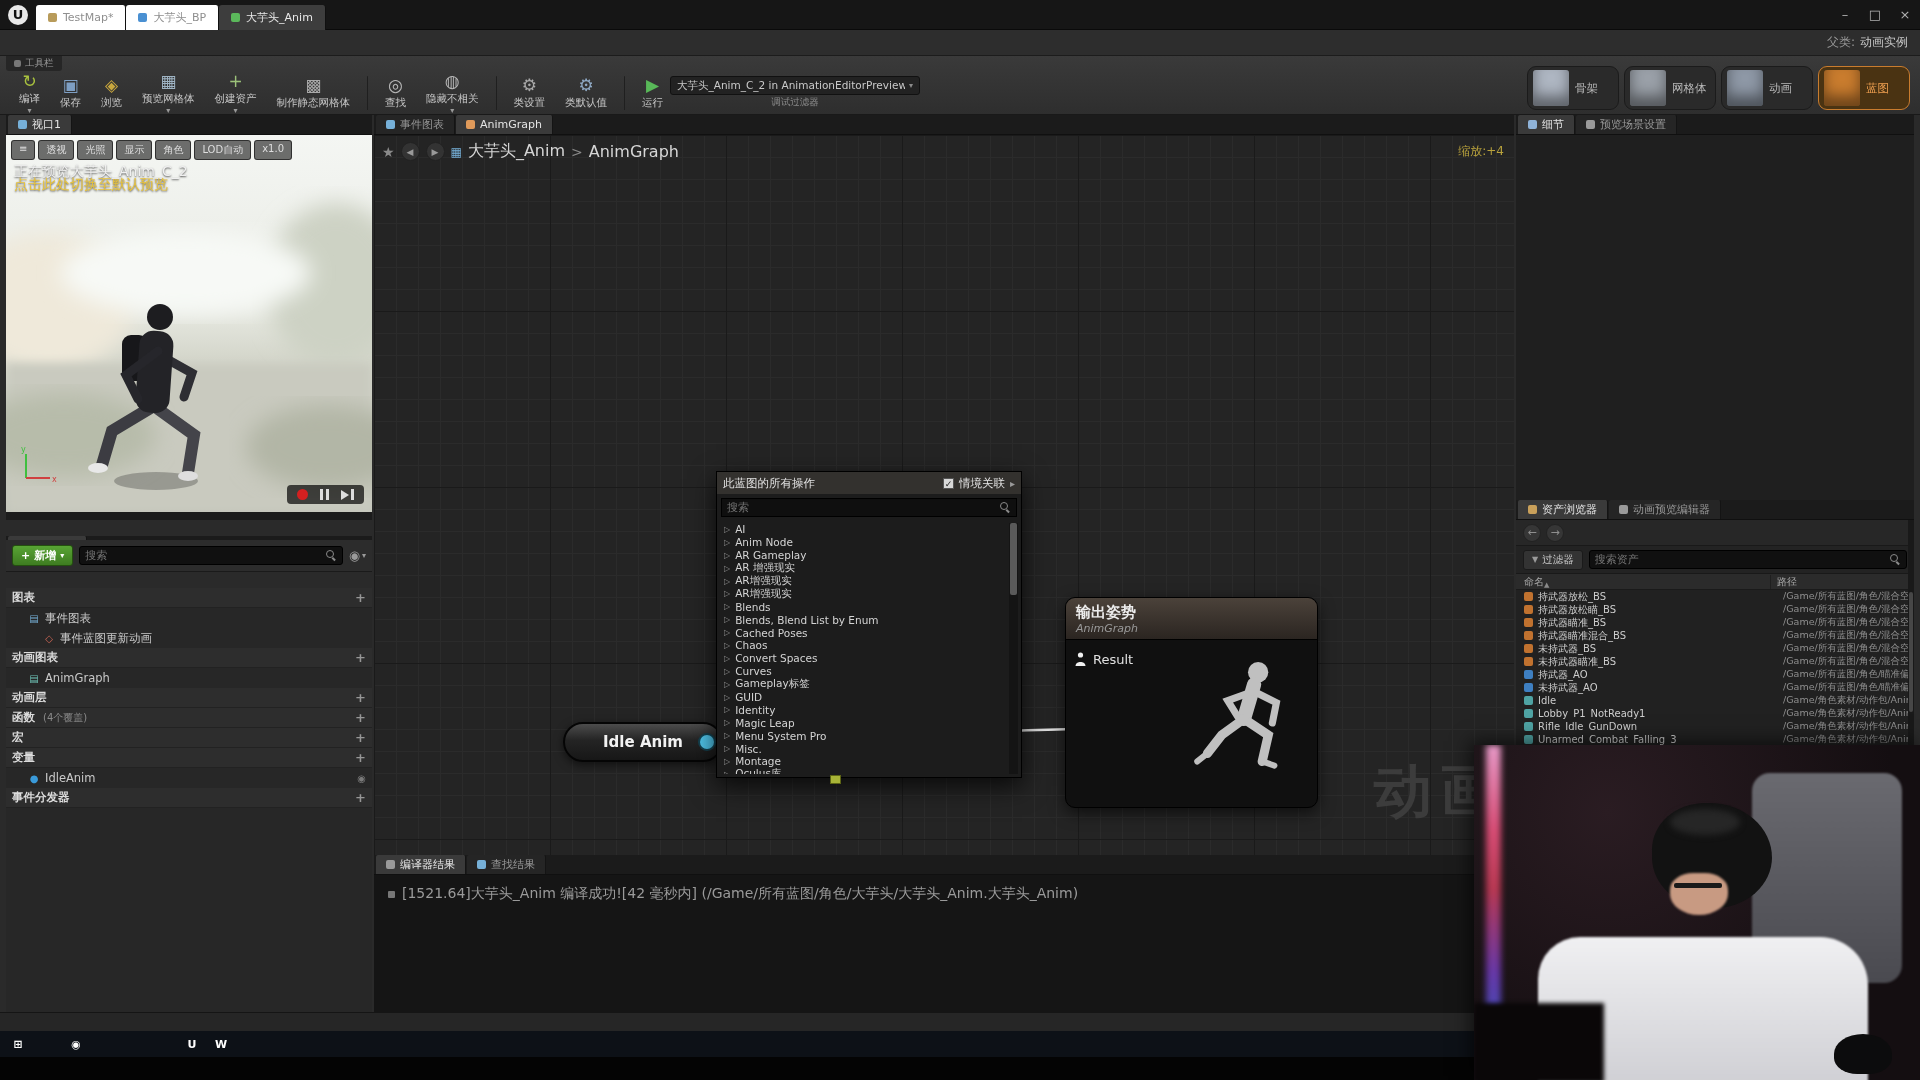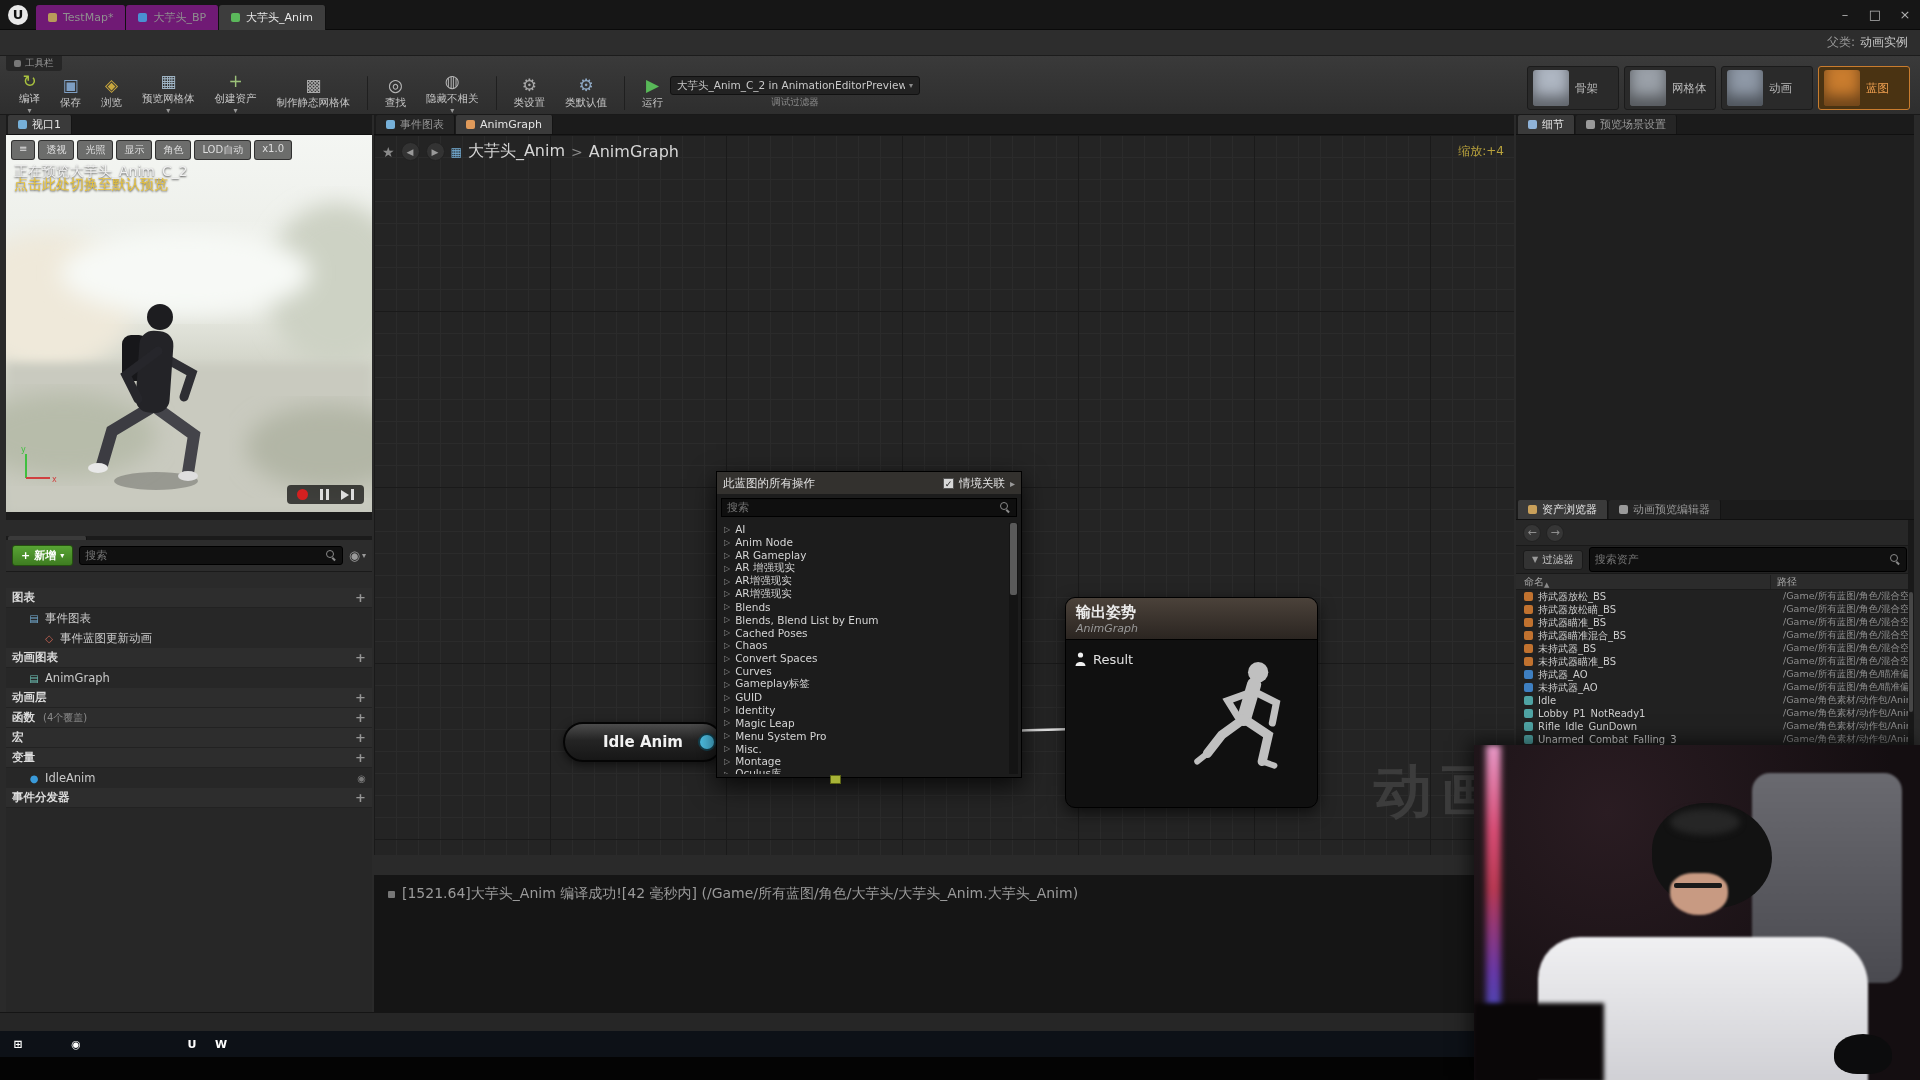--- a/index.html
+++ b/index.html
@@ -4,21 +4,21 @@
 <style>
   *{box-sizing:border-box;margin:0;padding:0}
   html,body{width:1920px;height:1080px;background:#000;font-family:"DejaVu Sans","Liberation Sans",sans-serif;overflow:hidden}
   #screen{position:relative;width:1920px;height:1080px;background:#2a2a2a;overflow:hidden}
   .abs{position:absolute}
 
   
   .titlebar{left:0;top:0;width:1920px;height:30px;background:#161616;display:flex;align-items:center;border-bottom:1px solid #0a0a0a}
   .ue-logo{width:20px;height:20px;margin:0 8px;border-radius:50%;background:#e8e8e8;color:#111;font-weight:bold;font-size:13px;display:flex;align-items:center;justify-content:center}
   .win-tabs{display:flex;height:30px;align-items:flex-end}
-  .win-tab{height:25px;display:flex;align-items:center;gap:6px;padding:0 12px;background:#701a75;color:#8f8f8f;font-size:11px;border-right:1px solid #101010;border-radius:3px 3px 0 0}
+  .win-tab{height:25px;display:flex;align-items:center;gap:6px;padding:0 12px;background:#ffffff;color:#8f8f8f;font-size:11px;border-right:1px solid #101010;border-radius:3px 3px 0 0}
   .win-tab.active{background:#3d3d3d;color:#e8e8e8}
   .tab-ico{width:9px;height:9px;border-radius:2px;background:#666;flex:none}
   .win-ctrls{margin-left:auto;display:flex}
   .win-ctrls span{width:30px;height:30px;display:flex;align-items:center;justify-content:center;color:#b0b0b0;font-size:13px}
 
   
   .menubar{left:0;top:30px;width:1920px;height:26px;background:#2d2d2d;display:flex;align-items:center;border-bottom:1px solid #1c1c1c}
   .menu-item{padding:0 11px;font-size:12px;color:#c8c8c8;height:26px;display:flex;align-items:center}
   .menu-right{margin-left:auto;padding-right:12px;font-size:12px;color:#9a9a9a;display:flex;gap:5px}
 
@@ -29,21 +29,21 @@
   .tb-btn{display:flex;flex-direction:column;align-items:center;justify-content:center;gap:2px;padding:2px 9px;height:42px;color:#c6c6c6;font-size:10.5px;border-radius:3px}
   .tb-btn .g{font-size:17px;line-height:18px}
   .tb-btn .dd-arrow{display:none;font-size:8px;color:#9a9a9a;margin-top:-2px}
   .tb-btn.dd .dd-arrow{display:block}
   .tb-btn.sep{width:1px;padding:0;margin:0 6px;height:34px;background:#1f1f1f}
   .dbg-wrap{display:flex;flex-direction:column;align-items:center;margin-left:10px;gap:1px}
   .dbg-select{width:250px;height:19px;background:#222;border:1px solid #111;border-radius:3px;color:#c9c9c9;font-size:10.5px;display:flex;align-items:center;padding:0 6px;gap:4px}
   .dbg-select .cap{margin-left:auto;color:#8a8a8a;font-size:8px}
   .dbg-filter{font-size:9.5px;color:#8a8a8a}
   .modes{position:absolute;right:10px;top:10px;display:flex;gap:5px}
-  .mode{width:92px;height:44px;display:flex;align-items:center;gap:6px;padding:18px 5px;background:#2a2a2a;border:1px solid #1b1b1b;border-radius:3px;color:#b8b8b8;font-size:11.5px}
+  .mode{width:92px;height:44px;display:flex;align-items:center;gap:6px;padding:18px 5px;background:#2a2a2a;border:1px solid #1b1b1b;border-radius:9px;color:#b8b8b8;font-size:11.5px}
   .mode .thumb{width:36px;height:36px;border-radius:3px;background:#888;flex:none;box-shadow:inset 0 -10px 14px rgba(0,0,0,.45)}
   .mode.active{background:#4a3312;border-color:#c97c2e;color:#f0a050}
 
   
   .tabstrip{background:#1b1b1b;display:flex;align-items:flex-end;padding-left:2px;border-bottom:1px solid #101010}
   .ptab{height:19px;padding:0 10px;font-size:11px;color:#969696;background:#252525;display:flex;align-items:center;gap:5px;border-right:1px solid #141414;border-radius:2px 2px 0 0}
   .ptab.active{background:#3a3a3a;color:#e4e4e4}
 
   
   .vp-body{left:6px;top:135px;width:366px;height:377px;background:#444;overflow:hidden}
@@ -642,20 +642,33 @@
           <span>Oculus库</span>
         </div>
         </div>
       <div class="ctx-scroll">
           <div class="thumb"></div>
         </div>
     </div>
     <div class="grip"></div>
   </div>
 
+  <div class="abs tabstrip" style="left:374px;top:855px;width:1140px;height:20px">
+    <div style="display:flex;align-items:flex-end;gap:1px">
+
+    <div class="ptab active">
+        <span class="tab-ico" style="background: rgb(154, 154, 154);"></span>
+        <span>编译器结果</span>
+      </div>
+        <div class="ptab">
+        <span class="tab-ico" style="background: rgb(118, 176, 216);"></span>
+        <span>查找结果</span>
+      </div>
+      </div>
+  </div>
   <div class="abs bot-body">
     <div class="bot-line">
       <span class="dot"></span>
       <span>[1521.64]大芋头_Anim 编译成功![42 毫秒内] (/Game/所有蓝图/角色/大芋头/大芋头_Anim.大芋头_Anim)</span>
     </div>
   </div>
 
   <div class="abs tabstrip" style="left:1516px;top:115px;width:398px;height:20px">
     <div style="display:flex;align-items:flex-end;gap:1px">
 
@@ -686,21 +699,21 @@
   </div>
   <div class="abs ab-nav">
     <span class="nav-btn">←</span>
     <span class="nav-btn">→</span>
   </div>
   <div class="abs ab-filter">
     <div class="filter-btn">
       <span class="f">▼</span>
       <span>过滤器</span>
     </div>
-    <div class="search-box" style="height:25px">
+    <div class="search-box" style="height:19px">
       <input placeholder="搜索资产" style="">
       <span class="mag"></span>
     </div>
   </div>
   <div class="abs ab-header">
     <div class="c1">
       <span>命名</span>
       <span class="sort">▲</span>
     </div>
     <div class="c2">路径</div>

